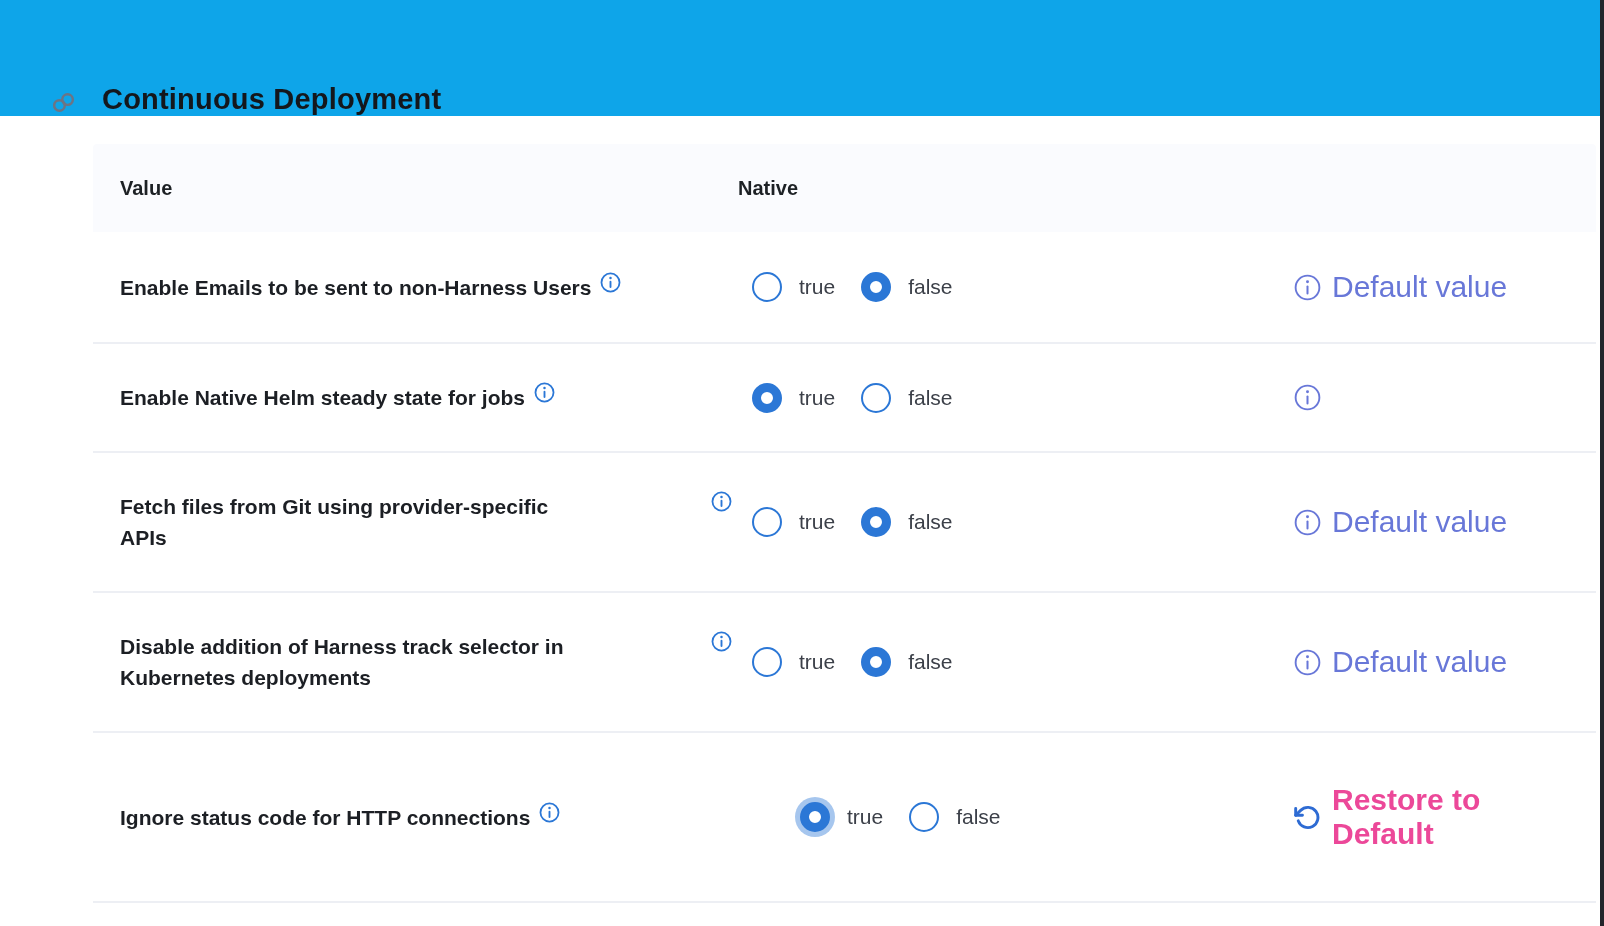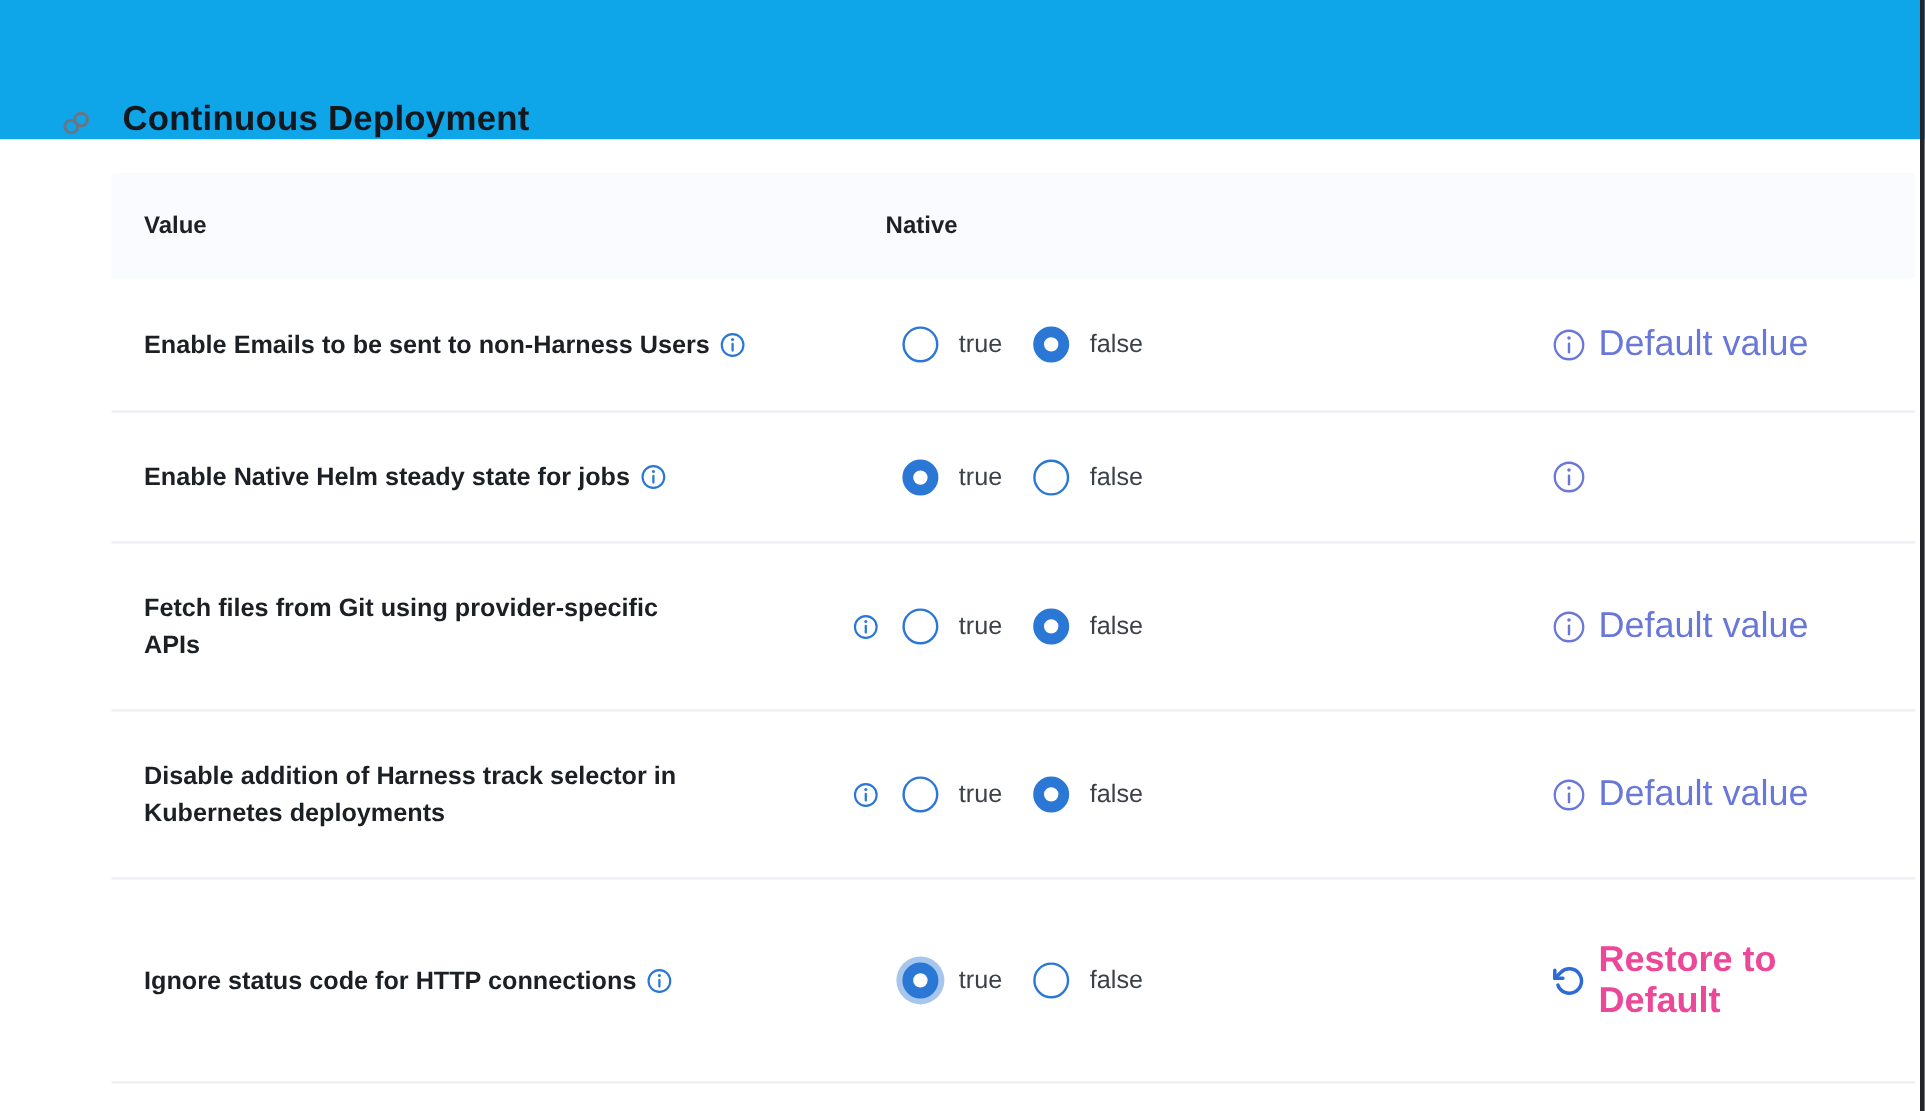--- a/index.html
+++ b/index.html
@@ -60,28 +60,27 @@
     font-weight: 600;
     color: #1d2125;
   }
 
   .row {
     display: flex;
     align-items: center;
     border-bottom: 2px solid #edeff4;
     padding: 38px 0;
   }
-  .row:last-child { padding: 50px 0; }
+  .row:last-child { padding: 50px 0; gap: 48px; }
 
   .col-name {
     width: 645px;
     padding-left: 27px;
     padding-right: 6px;
     display: flex;
-    align-items: center;
     gap: 9px;
     flex-shrink: 0;
   }
   .setting-name {
     font-size: 21px;
     font-weight: 600;
     color: #1c1f24;
     line-height: 31px;
     white-space: pre-line;
   }

